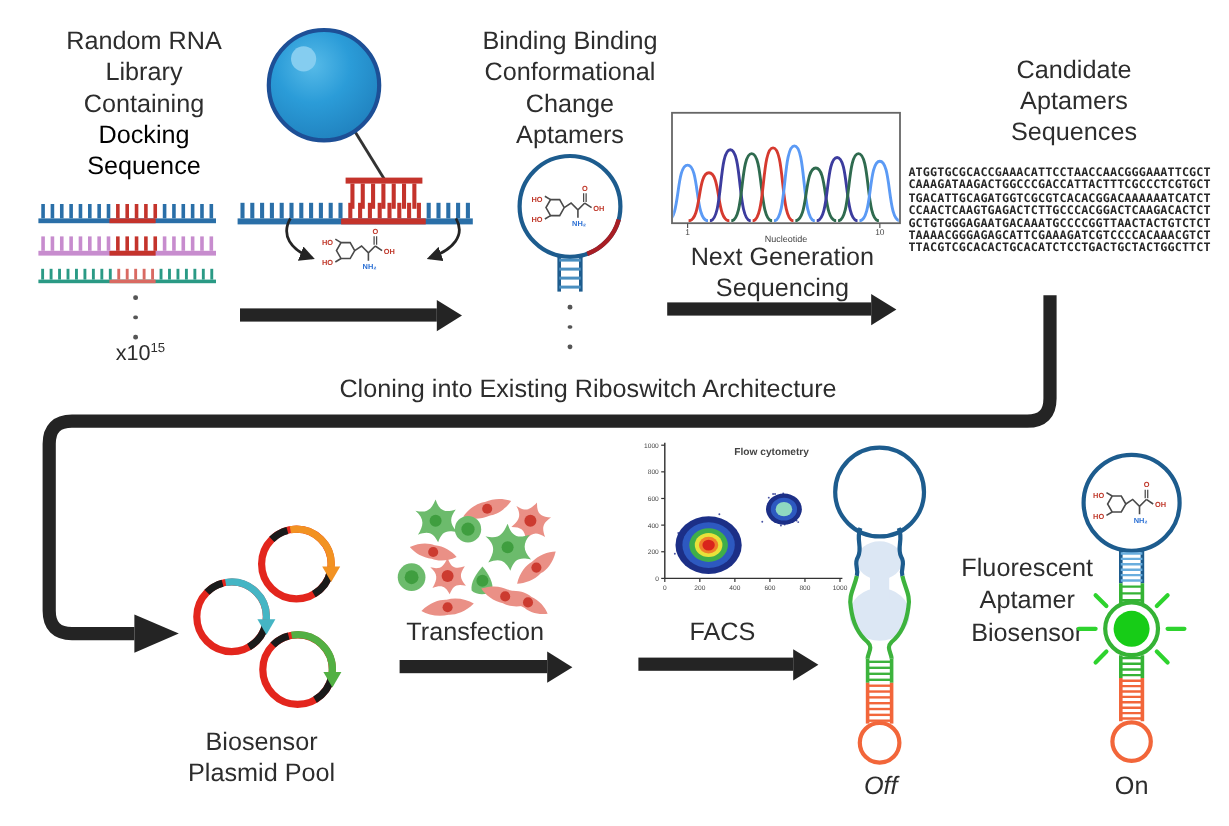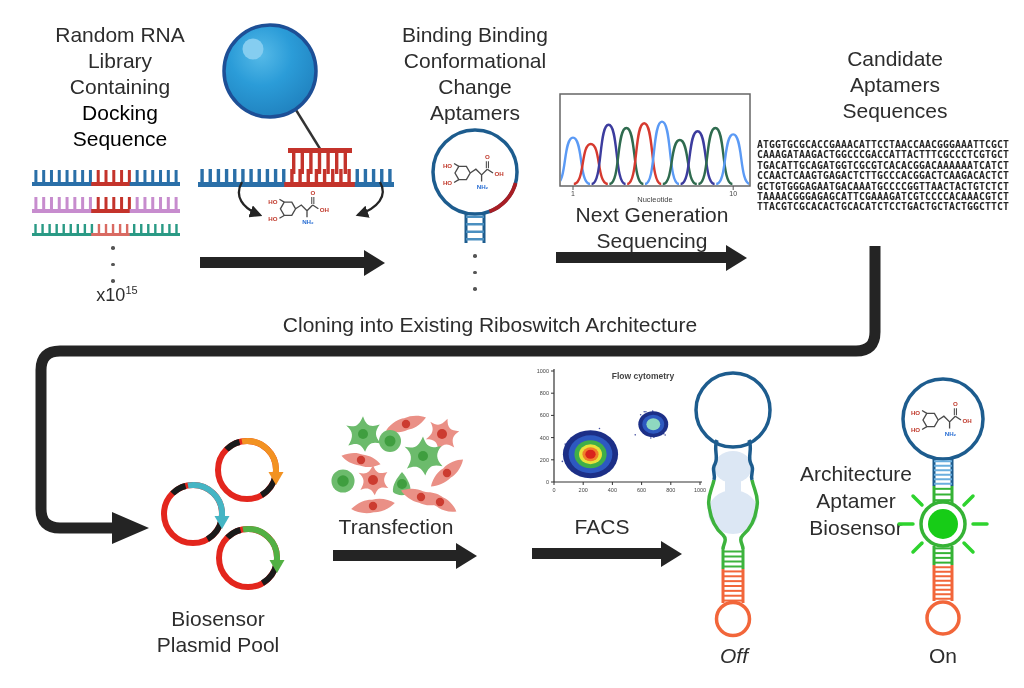--- a/index.html
+++ b/index.html
@@ -565,21 +565,21 @@
         <line x1="40" y1="223.71428571428572" x2="60" y2="223.71428571428572" stroke="#f2663a" stroke-width="2"></line>
         <line x1="40" y1="228.57142857142858" x2="60" y2="228.57142857142858" stroke="#f2663a" stroke-width="2"></line>
       </g>
     <circle cx="50" cy="247" r="16.5" fill="none" stroke="#f2663a" stroke-width="3.5"></circle>
   </svg>
   <div class="lbl" style="left:695px;top:643px;width:78px;font-style:italic;">
     <div>Off</div>
   </div>
 
   <div class="lbl" style="left:788px;top:460px;width:136px;line-height:27px;">
-    <div>Architecture</div>
+    <div>Fluorescent</div>
     <div>Aptamer</div>
     <div>Biosensor</div>
   </div>
 
   <svg style="left:893px;top:372px" width="110" height="270" viewBox="0 0 110 270">
     <circle cx="50" cy="47" r="40" fill="none" stroke="#1d5c8e" stroke-width="3.5"></circle>
     <use href="#mol" transform="translate(18.6,25.2) scale(0.95)"></use>
     <g id="on-lads">
         <line x1="41" y1="87" x2="41" y2="114" stroke="#1d5c8e" stroke-width="3"></line>
         <line x1="59" y1="87" x2="59" y2="114" stroke="#1d5c8e" stroke-width="3"></line>

